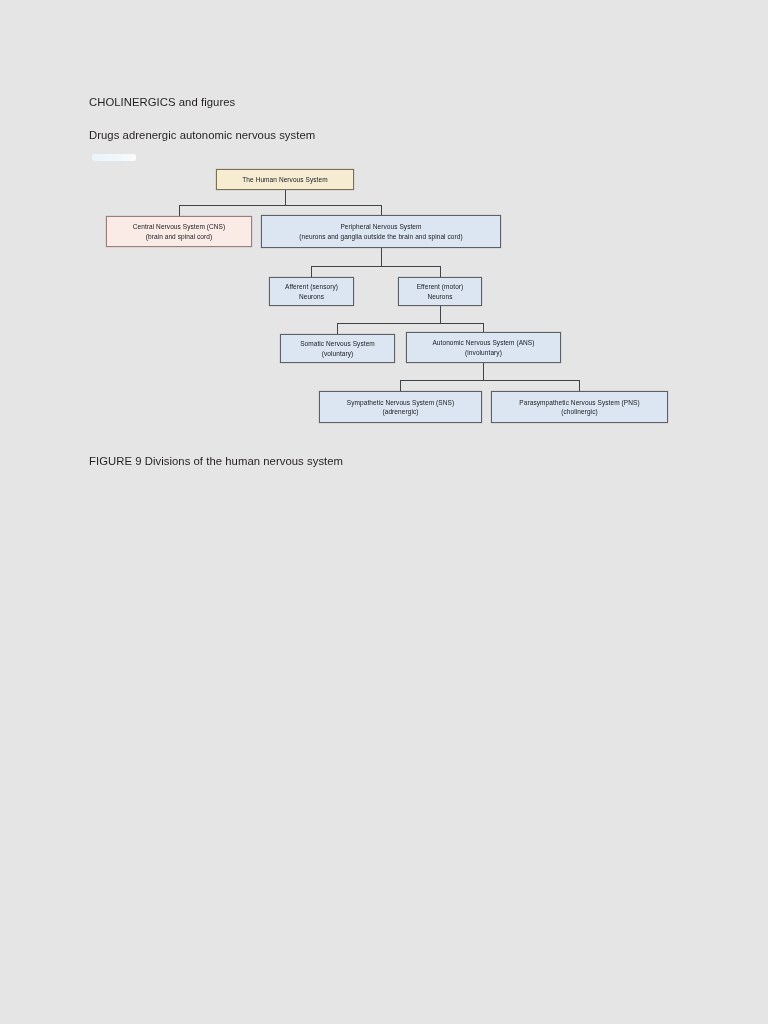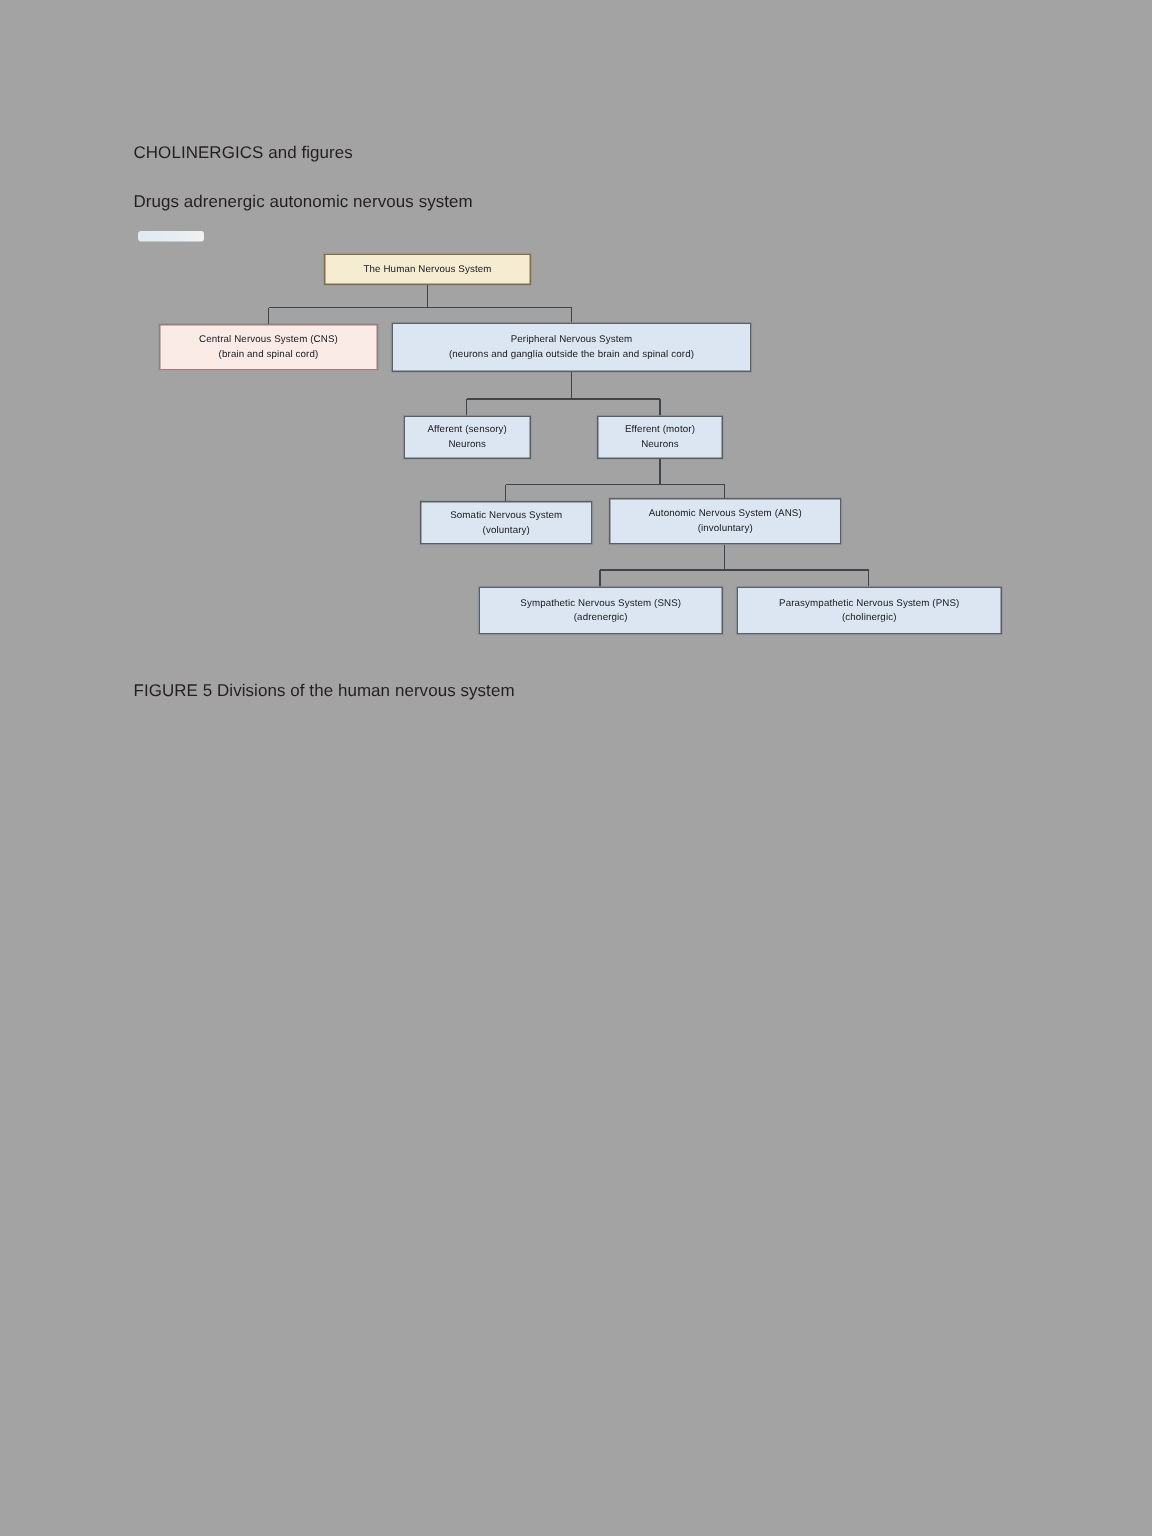--- a/index.html
+++ b/index.html
@@ -12,21 +12,21 @@
     height: 1024px;
     position: relative;
     font-family: "Liberation Sans", sans-serif;
     color: #1a1a1a;
     overflow: hidden;
   }
 
   .page {
     position: absolute;
     inset: 0;
-    background: #a3a3a3;
+    background: #e5e5e5;
   }
 
   
   .doc-line {
     position: absolute;
     font-size: 11.3px;
     line-height: 14px;
     color: #231f20;
     white-space: nowrap;
     letter-spacing: 0.05px;
@@ -177,15 +177,15 @@
       <span class="l2">(adrenergic)</span>
     </div>
 
     <div class="node" id="node-pnsys">
       <span class="l1">Parasympathetic Nervous System (PNS)</span>
       <span class="l2">(cholinergic)</span>
     </div>
 
   </div>
 
-  <div class="doc-line" id="caption-line">FIGURE 5 Divisions of the human nervous system</div>
+  <div class="doc-line" id="caption-line">FIGURE 9 Divisions of the human nervous system</div>
 
 </div>
 
 </body></html>

